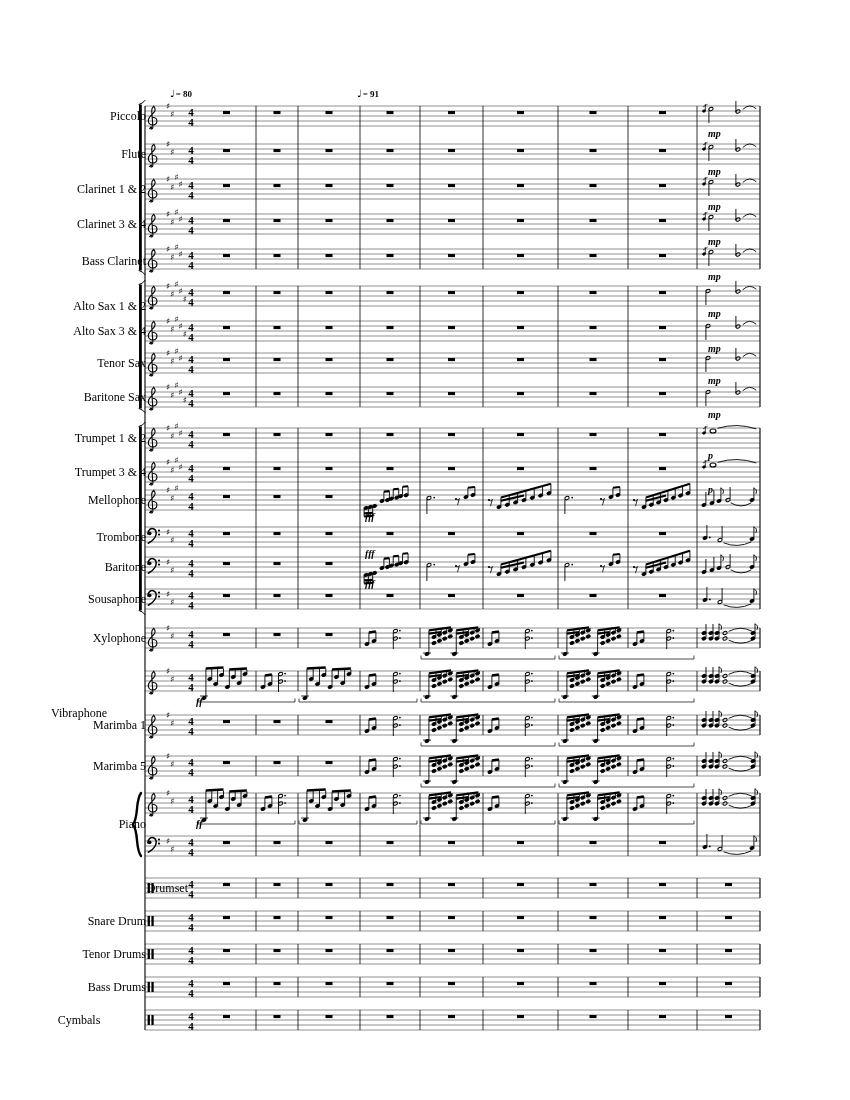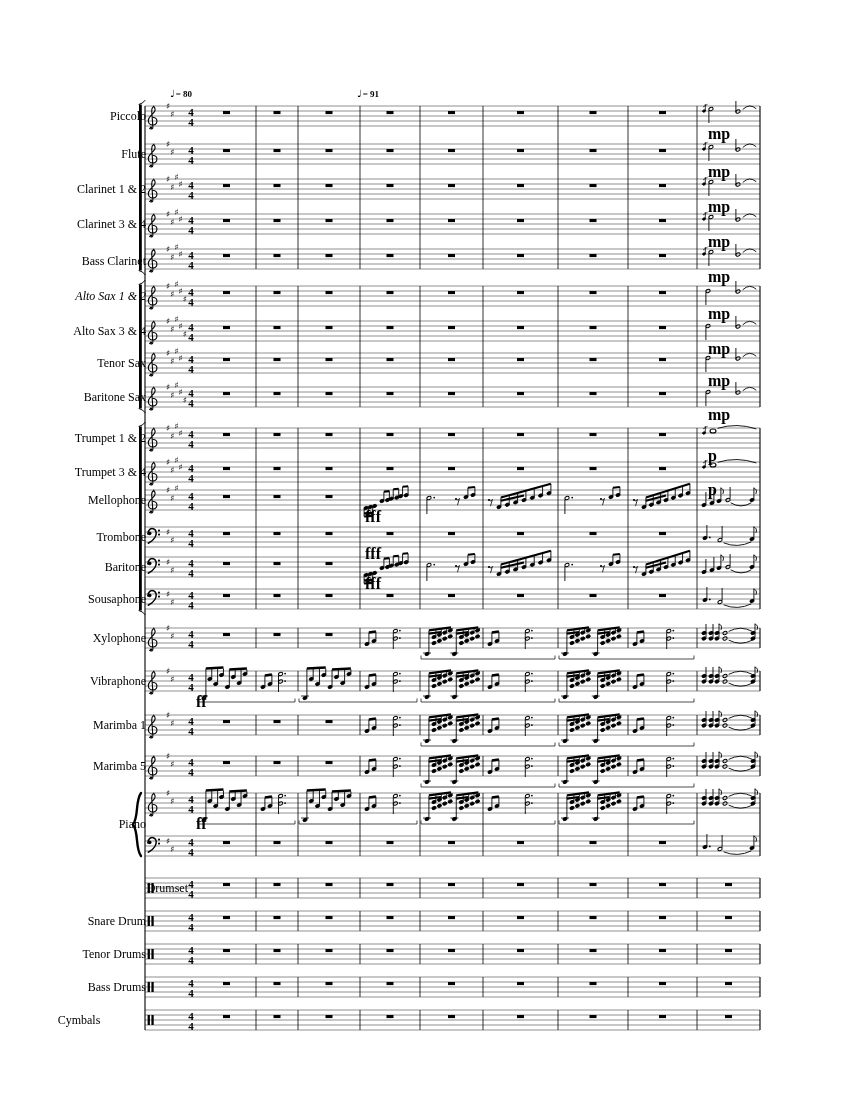--- a/index.html
+++ b/index.html
@@ -4,22 +4,22 @@
 <style>
   html,body{margin:0;padding:0;background:#fff;}
   .page{position:relative;width:850px;height:1100px;background:#ffffff;overflow:hidden;
         font-family:"Liberation Serif",serif;color:#000;}
   .title{position:absolute;top:46px;left:0;width:100%;text-align:center;
          font-size:35px;font-family:"Liberation Serif",serif;letter-spacing:.5px;}
   .inst-label{position:absolute;left:0;width:134px;text-align:right;font-size:12px;
               line-height:10px;white-space:nowrap;color:#000;margin-left:12px;}
   .tempo{position:absolute;font-size:9px;font-weight:bold;font-family:"Liberation Serif",serif;white-space:nowrap;}
   .tempo .glyph{font-family:"DejaVu Sans",sans-serif;font-size:10px;margin-right:1px;}
-  .dyn{position:absolute;font-family:"Liberation Serif",serif;font-weight:bold;
-       font-size:16px;line-height:10px;white-space:nowrap;}
+  .dyn{position:absolute;font-family:"Liberation Serif",serif;font-style:italic;font-weight:bold;
+       font-size:10px;line-height:10px;white-space:nowrap;}
   svg{position:absolute;top:0;left:0;}
 </style>
 </head>
 <body>
 
 <div class="page">
   <svg id="score-svg" width="850" height="1100" viewBox="0 0 850 1100">
       <g>
         <line x1="145" y1="106" x2="760" y2="106" stroke="#555" stroke-width="0.65"></line>
         <line x1="145" y1="111" x2="760" y2="111" stroke="#555" stroke-width="0.65"></line>
@@ -1677,32 +1677,32 @@
       <path d="M139,426.5 q4,-1 6,-4" fill="none" stroke="#000" stroke-width="1" stroke-linecap="round"></path>
       <path d="M139,610.5 q4,1 6,4" fill="none" stroke="#000" stroke-width="1" stroke-linecap="round"></path>
       <path d="M141,793 C135,801 139,816.5 133,824.5 C139,832.5 135,848 141,856" fill="none" stroke="#000" stroke-width="2.4" stroke-linecap="round"></path>
     </svg>
   <div id="labels-layer">
       <div class="inst-label" style="top: 111px;">Piccolo</div>
       <div class="inst-label" style="top: 149px;">Flute</div>
       <div class="inst-label" style="top: 184px;">Clarinet 1 &amp; 2</div>
       <div class="inst-label" style="top: 219px;">Clarinet 3 &amp; 4</div>
       <div class="inst-label" style="top: 256px;">Bass Clarinet</div>
-      <div class="inst-label" style="top: 291px; font-style: italic;">Alto Sax 1 &amp; 2</div>
+      <div class="inst-label" style="top: 301px;">Alto Sax 1 &amp; 2</div>
       <div class="inst-label" style="top: 326px;">Alto Sax 3 &amp; 4</div>
       <div class="inst-label" style="top: 358px;">Tenor Sax</div>
       <div class="inst-label" style="top: 392px;">Baritone Sax</div>
       <div class="inst-label" style="top: 433px;">Trumpet 1 &amp; 2</div>
       <div class="inst-label" style="top: 467px;">Trumpet 3 &amp; 4</div>
       <div class="inst-label" style="top: 495px;">Mellophone</div>
       <div class="inst-label" style="top: 532px;">Trombone</div>
       <div class="inst-label" style="top: 562px;">Baritone</div>
       <div class="inst-label" style="top: 594px;">Sousaphone</div>
       <div class="inst-label" style="top: 633px;">Xylophone</div>
-      <div class="inst-label" style="top: 676px;">Vibraphone</div>
+      <div class="inst-label" style="top: 708px; text-align: center;">Vibraphone</div>
       <div class="inst-label" style="top: 720px;">Marimba 1</div>
       <div class="inst-label" style="top: 761px;">Marimba 5</div>
       <div class="inst-label" style="top: 819px;">Piano</div>
       <div class="inst-label" style="top: 883px; padding-left: 42px;">Drumset</div>
       <div class="inst-label" style="top: 916px;">Snare Drum</div>
       <div class="inst-label" style="top: 949px;">Tenor Drums</div>
       <div class="inst-label" style="top: 982px;">Bass Drums</div>
       <div class="inst-label" style="top: 1015px; text-align: center;">Cymbals</div>
     </div>
   <div id="text-layer">

